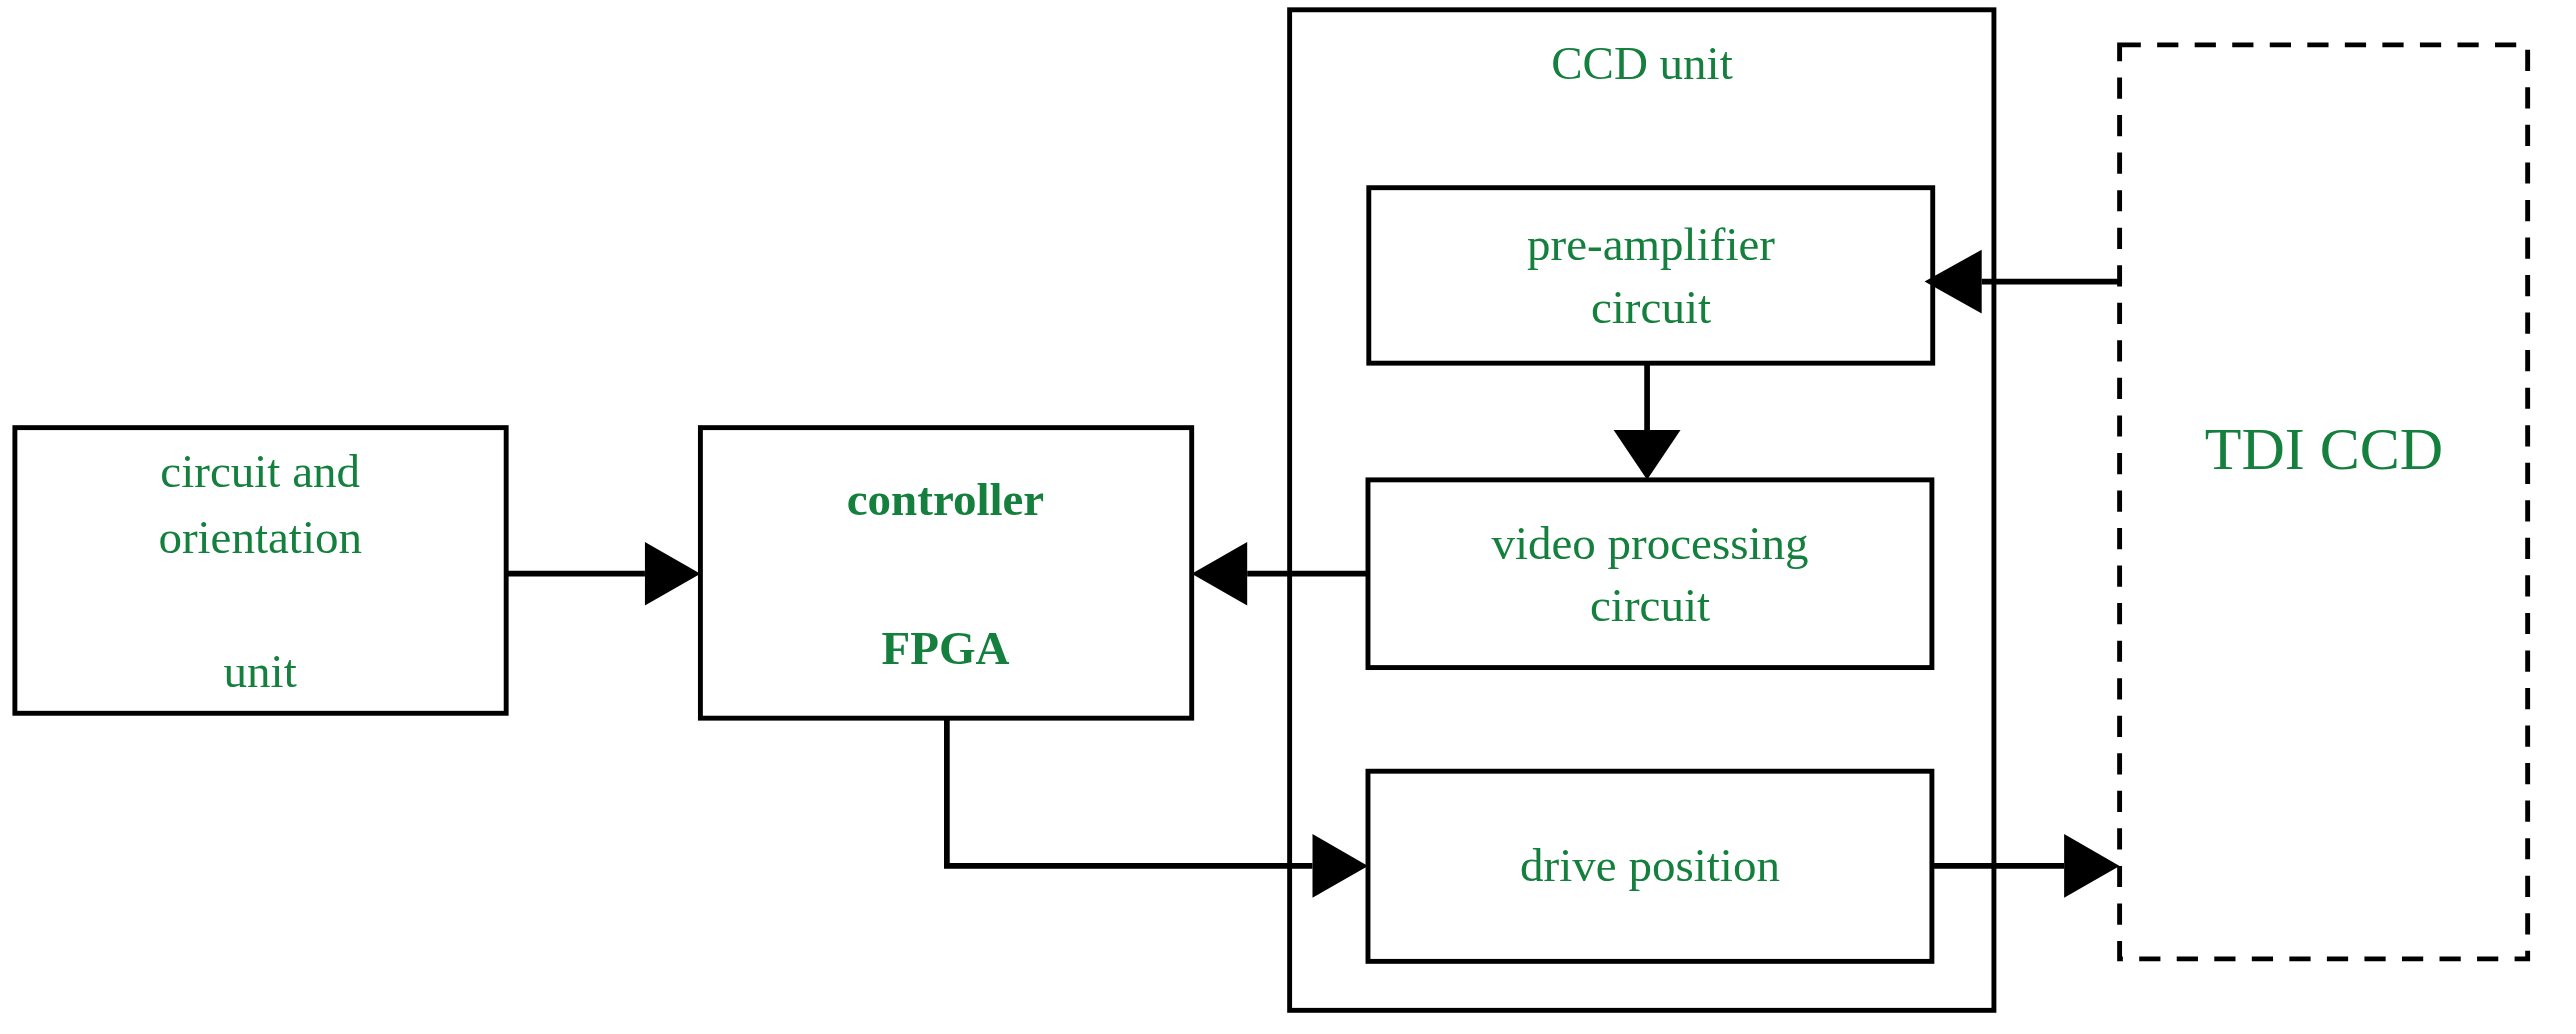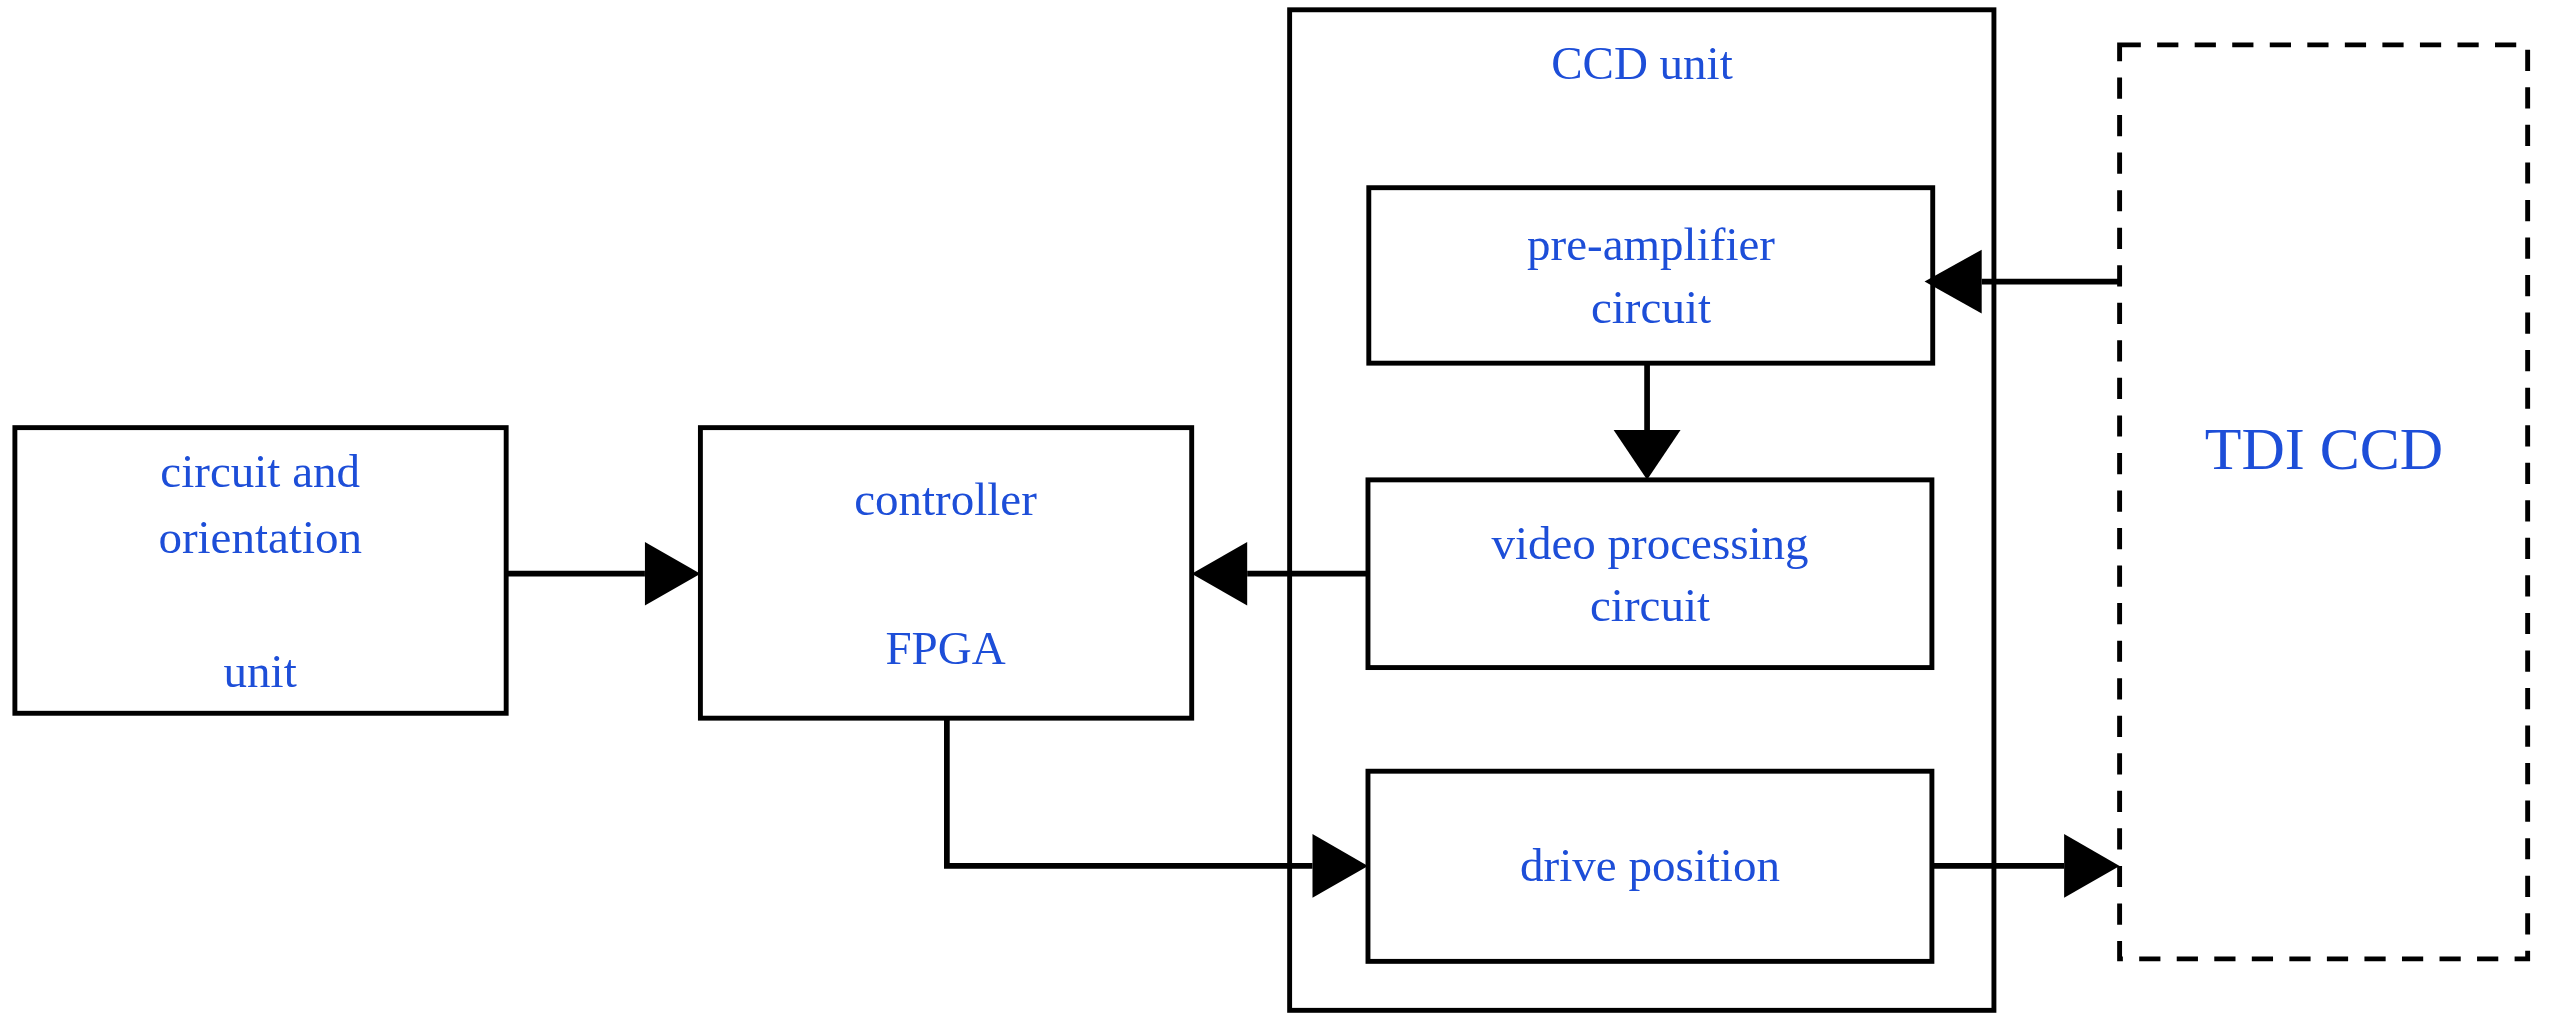--- a/index.html
+++ b/index.html
@@ -24,34 +24,35 @@
     height: 1034px;
   }
   .node-label {
     position: absolute;
     display: flex;
     flex-direction: column;
     align-items: center;
     justify-content: center;
     text-align: center;
     font-family: "Liberation Serif", "DejaVu Serif", serif;
-    color: #1d4ed8;
+    color: #15803d;
     line-height: 1.30;
     white-space: pre-line;
     pointer-events: none;
   }
   .lbl-position {
     left: 14.7px; top: 428px; width: 491px; height: 286px;
     font-size: 47px;
     line-height: 1.42;
   }
   .lbl-fpga {
     left: 700px; top: 428px; width: 491px; height: 291px;
     font-size: 47px;
     line-height: 1.58;
+    font-weight: bold;
   }
   .lbl-ccd-unit {
     left: 1290px; top: 31px; width: 704px; height: 65px;
     font-size: 47px;
   }
   .lbl-preamp {
     left: 1369px; top: 188px; width: 564px; height: 175px;
     font-size: 47px;
     line-height: 1.32;
   }

